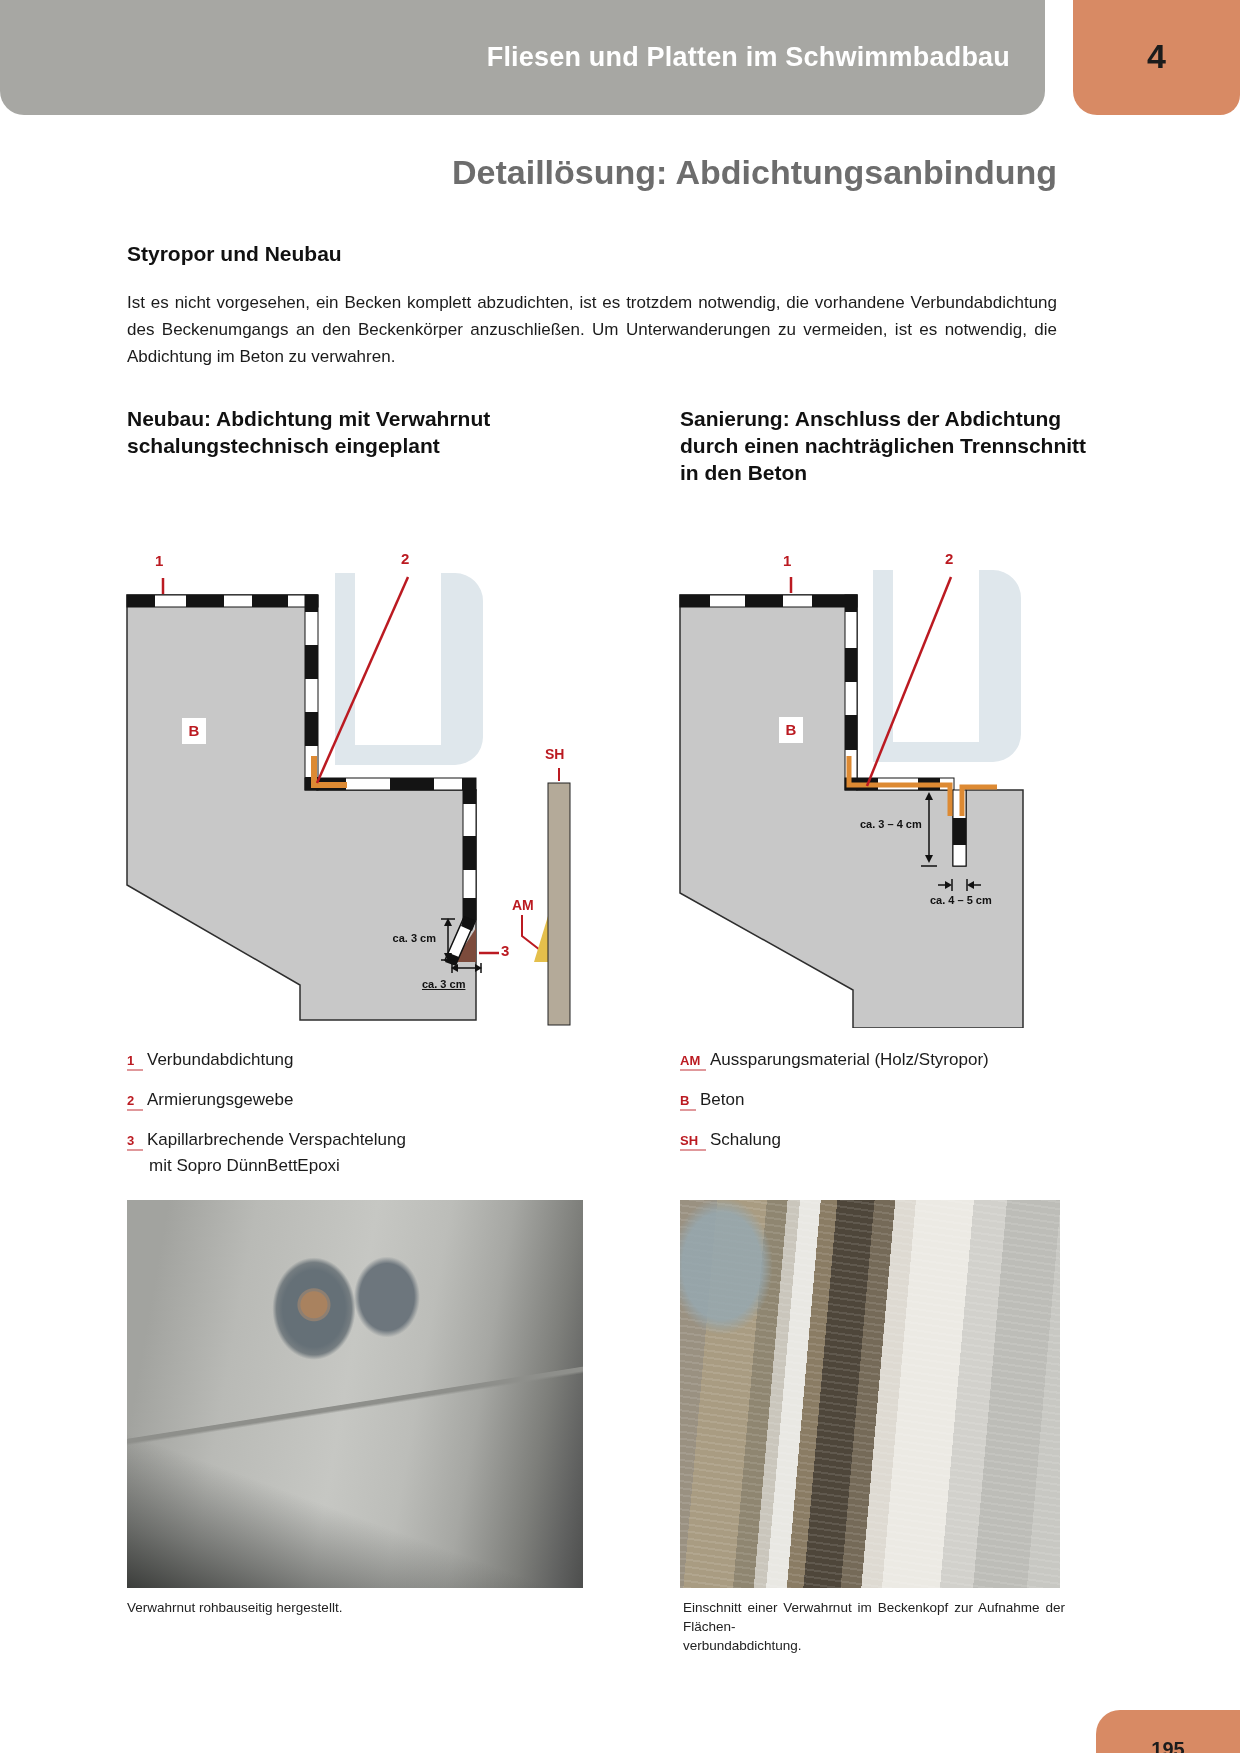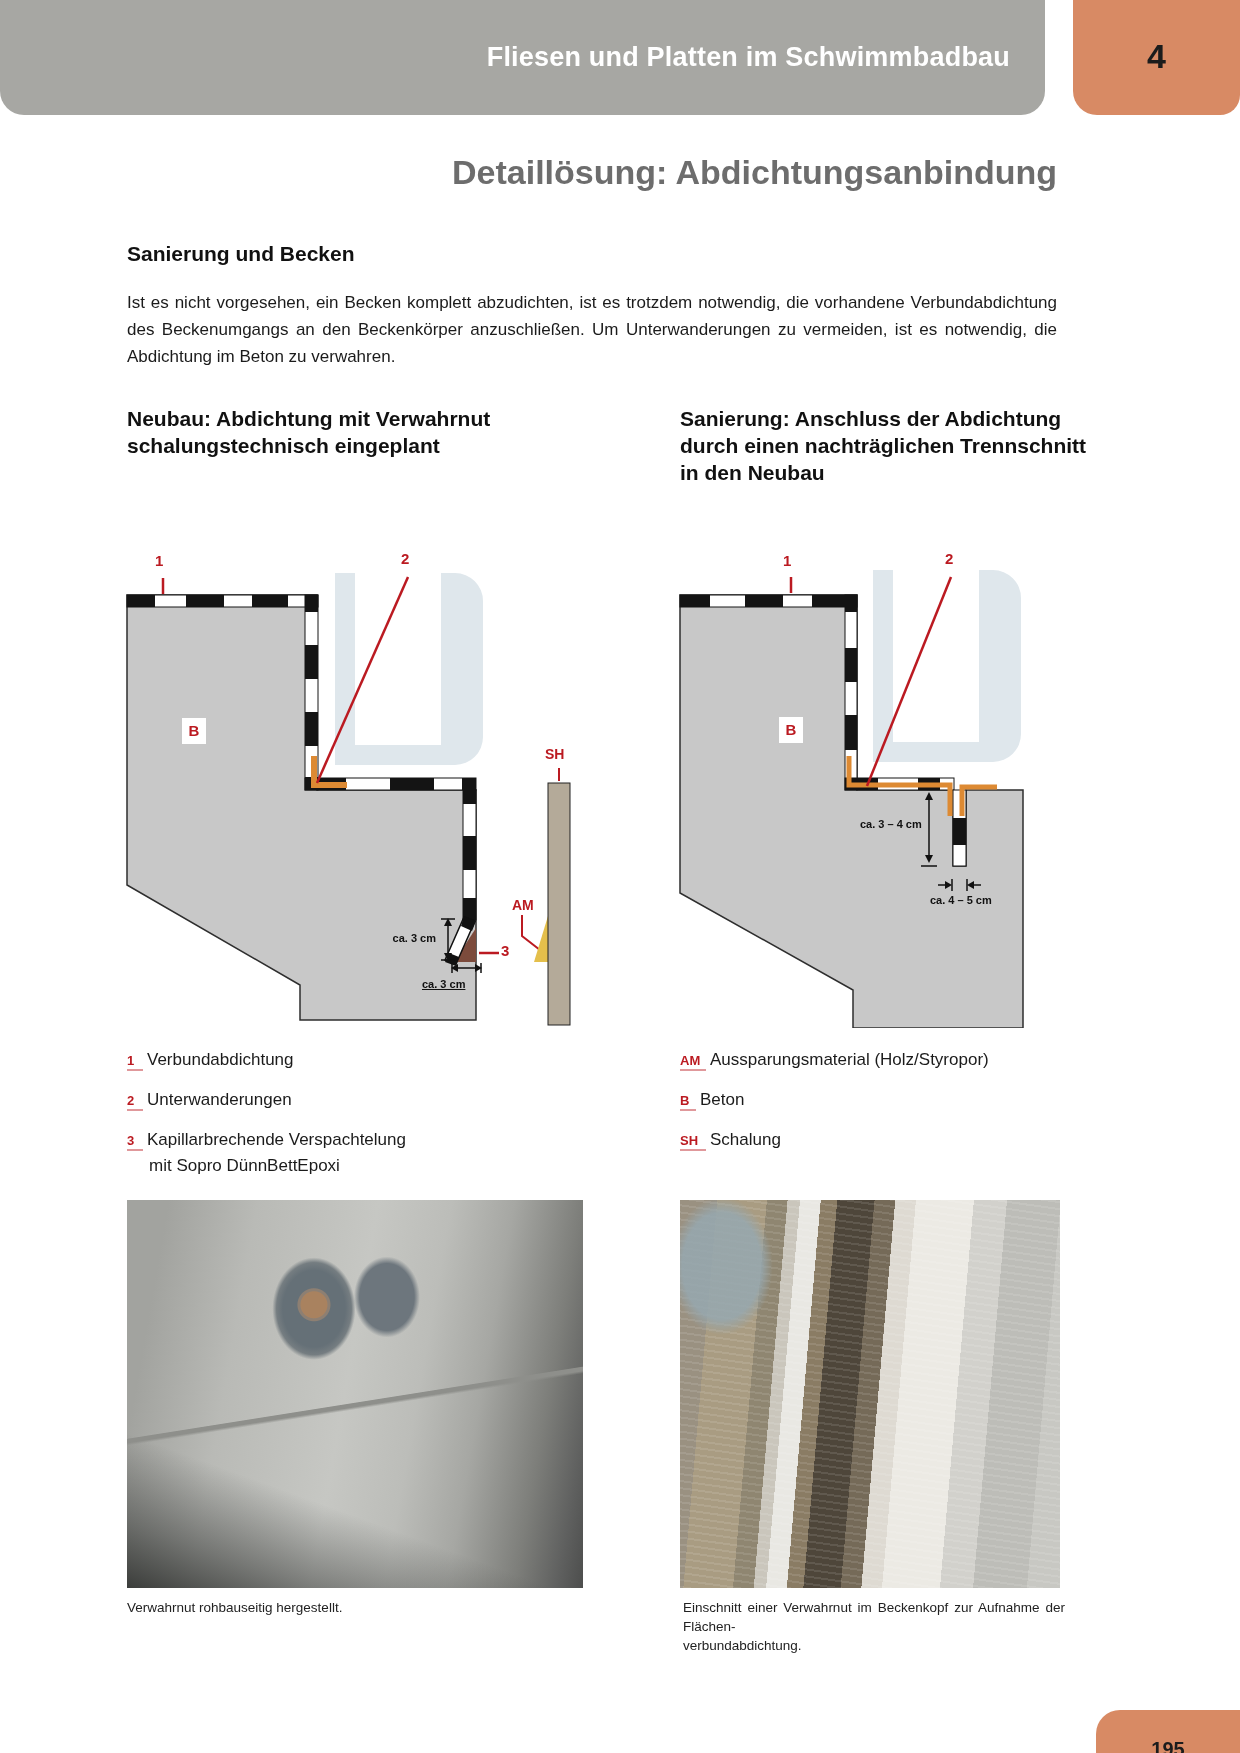--- a/index.html
+++ b/index.html
@@ -68,31 +68,31 @@
 <div class="page">
 
   <div class="header-bar">
     <span class="header-title">Fliesen und Platten im Schwimmbadbau</span>
   </div>
   <div class="chapter-tab">
     <div class="chapter-num">4</div>
   </div>
   <div class="subtitle">Detaillösung: Abdichtungsanbindung</div>
 
-  <div class="intro-heading">Sanierung und Becken</div>
+  <div class="intro-heading">Styropor und Neubau</div>
   <p class="intro-body">Ist es nicht vorgesehen, ein Becken komplett abzudichten, ist es trotzdem notwendig, die vorhandene Verbundabdichtung des Beckenumgangs an den Beckenkörper anzuschließen. Um Unterwanderungen zu vermeiden, ist es notwendig, die Abdichtung im Beton zu verwahren.</p>
 
   <div class="col-heading" style="left:127px;top:405px;width:430px;">
     <div>Neubau: Abdichtung mit Verwahrnut</div>
     <div>schalungstechnisch eingeplant</div>
   </div>
   <div class="col-heading" style="left:680px;top:405px;width:430px;">
     <div>Sanierung: Anschluss der Abdichtung</div>
     <div>durch einen nachträglichen Trennschnitt</div>
-    <div>in den Neubau</div>
+    <div>in den Beton</div>
   </div>
 
   <div class="diagram" style="left:125px;top:550px;">
     <svg width="460" height="478" viewBox="125 550 460 478">
       <path d="M335,573 h20 v172 h86 v-172 h14 a28,28 0 0 1 28,28 v136 a28,28 0 0 1 -28,28 h-120 z" fill="#dfe7ec"></path>
       <path d="M127,595 H317 V790 H476 V1020 H300 V985 L127,885 Z" fill="#c8c8c8" stroke="#2e2e2e" stroke-width="1.5"></path>
 
       <g stroke="#141414" stroke-width="1">
         <rect x="127" y="595" width="191" height="12" fill="#ffffff"></rect>
         <rect x="305" y="595" width="13" height="195" fill="#ffffff"></rect>
@@ -201,21 +201,21 @@
     <span class="dim" style="left:260px;top:268px;">ca. 3 – 4 cm</span>
     <span class="dim" style="left:330px;top:344px;">ca. 4 – 5 cm</span>
   </div>
 
   <div class="legend-row" style="left:127px;top:1050px;">
     <span class="legend-key narrow">1</span>
     <span class="legend-text">Verbundabdichtung</span>
   </div>
   <div class="legend-row" style="left:127px;top:1090px;">
     <span class="legend-key narrow">2</span>
-    <span class="legend-text">Unterwanderungen</span>
+    <span class="legend-text">Armierungsgewebe</span>
   </div>
   <div class="legend-row" style="left:127px;top:1130px;">
     <span class="legend-key narrow">3</span>
     <span class="legend-text">Kapillarbrechende Verspachtelung</span>
   </div>
   <div class="legend-cont" style="left:149px;top:1156px;">mit Sopro DünnBettEpoxi</div>
 
   <div class="legend-row" style="left:680px;top:1050px;">
     <span class="legend-key wide">AM</span>
     <span class="legend-text">Aussparungsmaterial (Holz/Styropor)</span>

